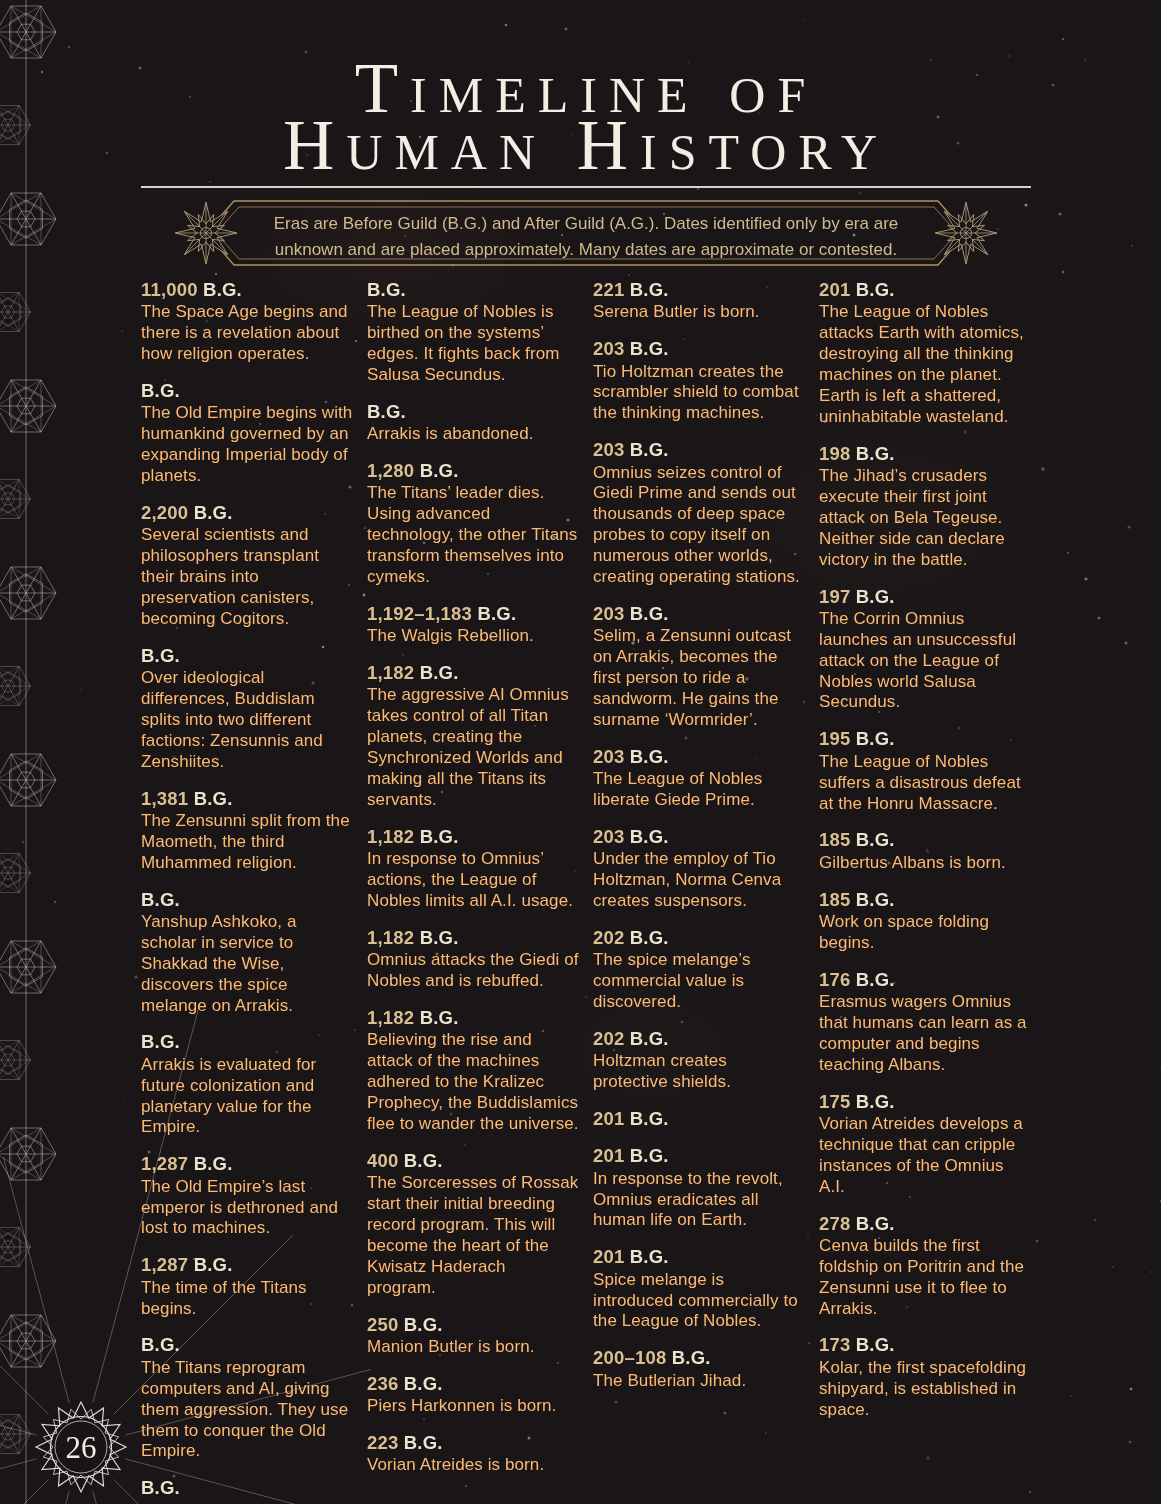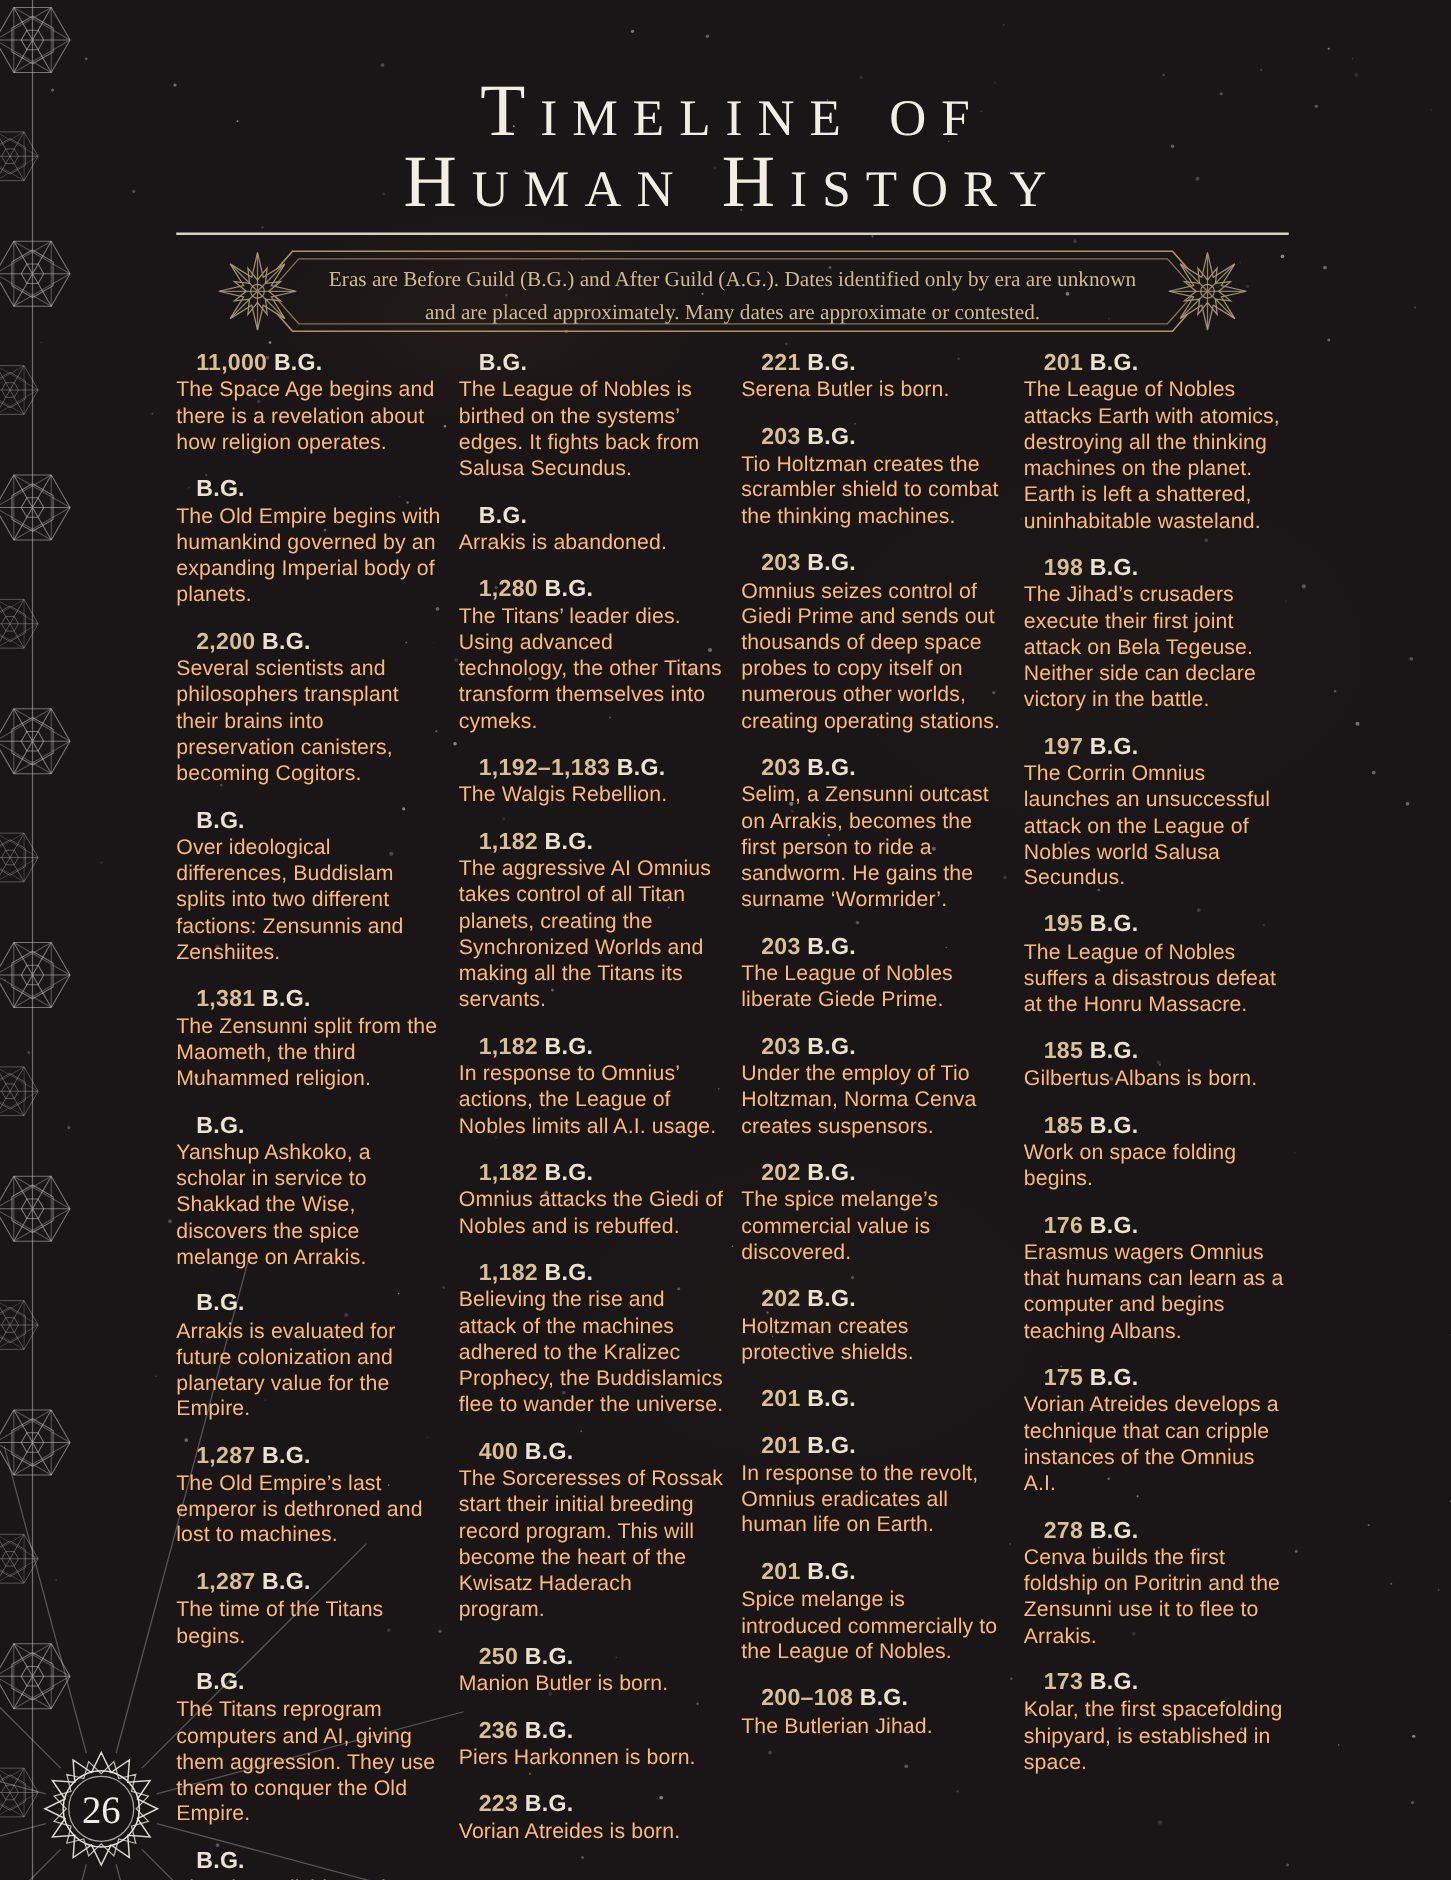--- a/index.html
+++ b/index.html
@@ -20,44 +20,44 @@
   #deco    { z-index: 2; }
 
   .content {
     position: absolute; left: 141px; top: 48px; width: 890px;
     z-index: 3; text-align: center;
   }
   .title {
     font-family: "Liberation Serif", serif;
     font-variant-caps: small-caps;
     font-weight: 400;
-    font-size: 59px; line-height: 57px;
+    font-size: 71px; line-height: 57px;
     letter-spacing: 12px;
     color: #f2eee4;
     padding-top: 12px;
   }
   .rule { border-top: 2px solid #d8d3c5; margin-top: 12px; }
 
-  .banner-wrap { position: relative; width: 760px; height: 68px; margin: 11px auto 0; font-family: Liberation Serif, serif; }
+  .banner-wrap { position: relative; width: 760px; height: 68px; margin: 11px auto 0; }
   .banner-wrap svg { position: absolute; left: -46px; top: -1px; }
   .banner-text {
     position: relative; z-index: 2;
     width: 648px; margin: 0 auto; padding-top: 12px;
     font-size: 17px; line-height: 1.5;
     color: #cfbb8e;
   }
 
   .columns {
     display: grid; grid-template-columns: repeat(4, 1fr);
     column-gap: 14px; margin-top: 11px; text-align: left;
   }
   .entry { margin-bottom: 14px; }
   .entry .date {
     font-size: 18.5px; font-weight: 700; line-height: 1.26;
-    color: #ece3cf; letter-spacing: 0.2px; margin-left: 16px;
+    color: #ece3cf; letter-spacing: 0.2px;
   }
   .entry .date .num { color: #d9bf92; }
   .entry .btext {
     font-size: 17px; line-height: 1.23;
     color: #fdba74; letter-spacing: 0.1px; margin-top: 1px;
   }
 </style>
 </head>
 <body>
 

